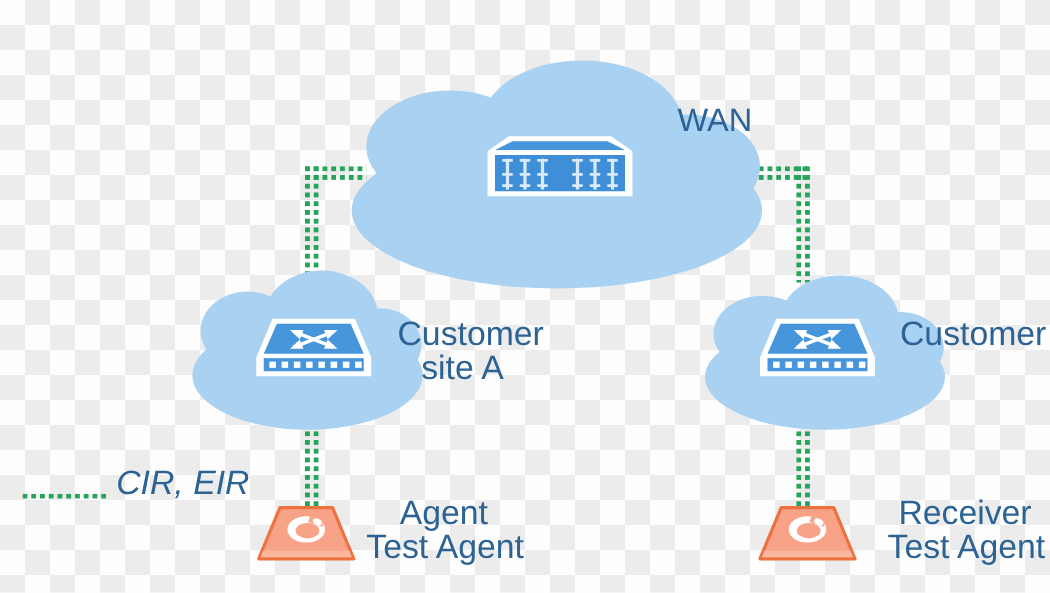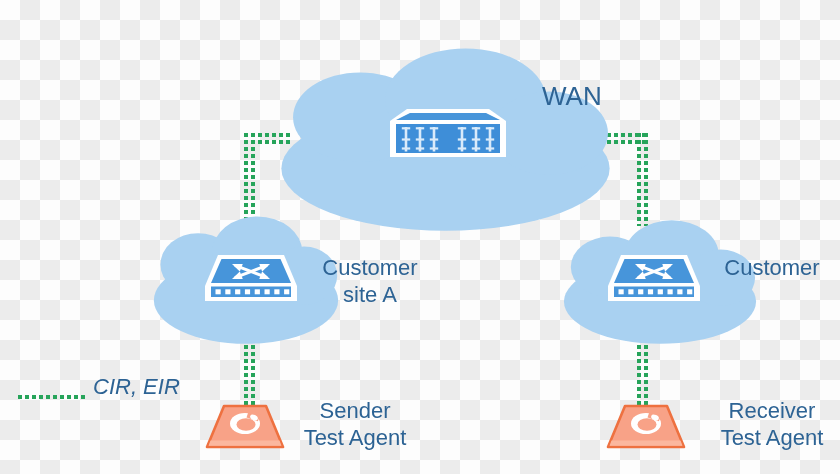--- a/index.html
+++ b/index.html
@@ -16,21 +16,21 @@
   
   .dots{
     background-image:conic-gradient(at 4px 4px, rgba(0,0,0,0) 75%, #26a45a 0);
     background-size:7px 7px;
   }
   .dots-h{height:11px;}
   .dots-v{width:11px;}
   .dots-single{height:4px;}
   .label{
     color:#2d6394;
-    font-size:22px;
+    font-size:27px;
     line-height:27px;
     text-align:center;
     white-space:nowrap;
   }
   .label-left{text-align:center;}
   .wan-label{font-size:26px;line-height:28px;}
   svg{display:block;}
 </style>
 </head>
 <body>
@@ -153,21 +153,21 @@
     <polygon points="5.5,36.5 74.5,36.5 76.5,41.7 3.5,41.7" fill="#fbb79e"></polygon>
     <g>
       <ellipse cx="40" cy="19.5" rx="15" ry="10.5" fill="#ffffff"></ellipse>
       <ellipse cx="41" cy="20.5" rx="9.5" ry="6.2" fill="#f8a287"></ellipse>
       <rect x="44" y="6" width="12" height="8" fill="#f8a287" transform="rotate(18 44 6)"></rect>
       <ellipse cx="49" cy="13.5" rx="4" ry="2.6" fill="#ffffff" transform="rotate(24 49 13.5)"></ellipse>
     </g>
   </svg>
 
   <div class="abs label" style="left:293px;top:397px;width:124px;">
-    <div>Sender</div>
+    <div>Agent</div>
     <div>Test Agent</div>
   </div>
 
   <svg class="abs" style="left:606px;top:404px;" width="80" height="46" viewBox="0 0 80 46">
     <polygon points="19,2 61,2 78,43 2,43" fill="#f8a287" stroke="#ee7140" stroke-width="2.6" stroke-linejoin="round"></polygon>
     <polygon points="5.5,36.5 74.5,36.5 76.5,41.7 3.5,41.7" fill="#fbb79e"></polygon>
     <g>
       <ellipse cx="40" cy="19.5" rx="15" ry="10.5" fill="#ffffff"></ellipse>
       <ellipse cx="41" cy="20.5" rx="9.5" ry="6.2" fill="#f8a287"></ellipse>
       <rect x="44" y="6" width="12" height="8" fill="#f8a287" transform="rotate(18 44 6)"></rect>

